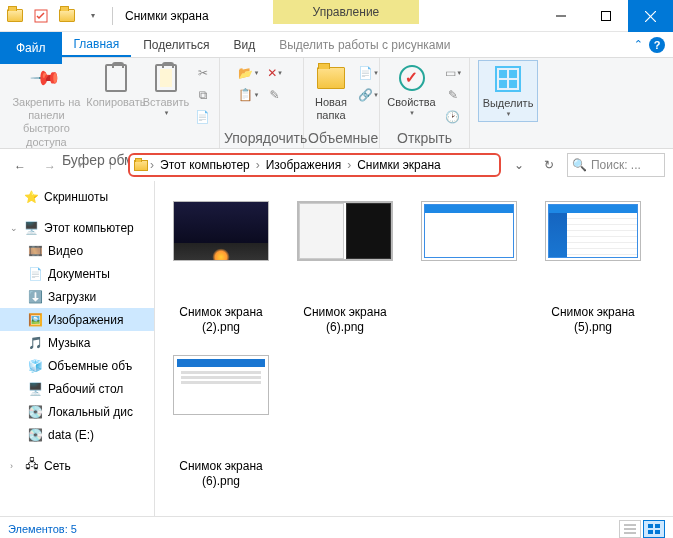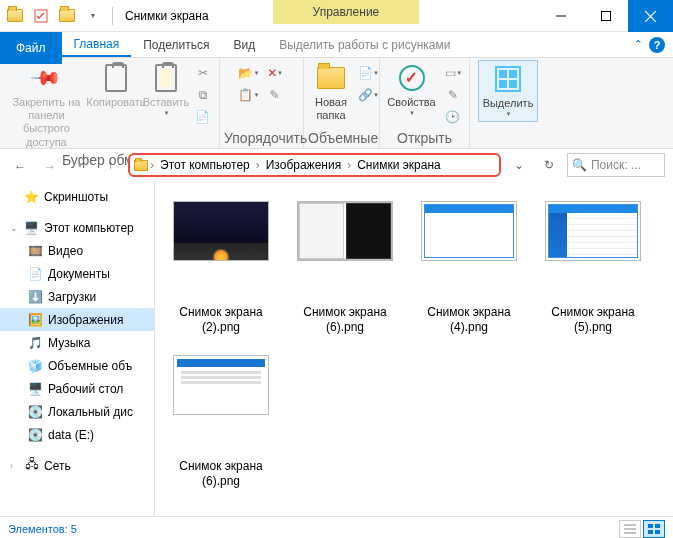--- a/index.html
+++ b/index.html
@@ -347,21 +347,20 @@
         </div>
       <div class="file-name">Снимок экрана (6).png</div>
     </div>
     <div class="file-item">
       <div class="thumb t3">
           <div class="thumb-win">
             <div class="twbar"></div>
             <div class="twbody"></div>
           </div>
         </div>
-      <div class="file-name">Снимок экрана (4).png</div>
     </div>
     <div class="file-item">
       <div class="thumb t5">
           <div class="thumb-win">
             <div class="twbar"></div>
             <div class="twbody">
               <div class="side"></div>
               <div class="mainc"></div>
             </div>
           </div>

